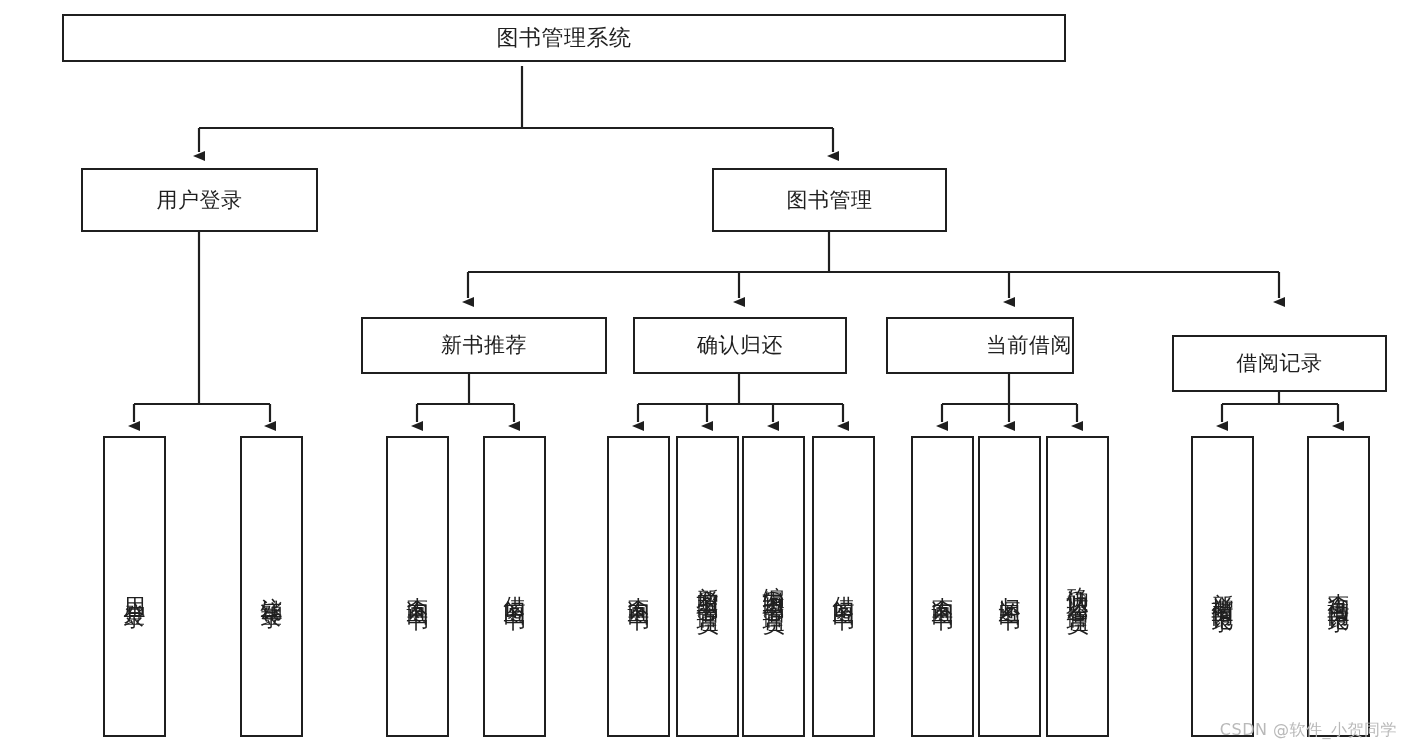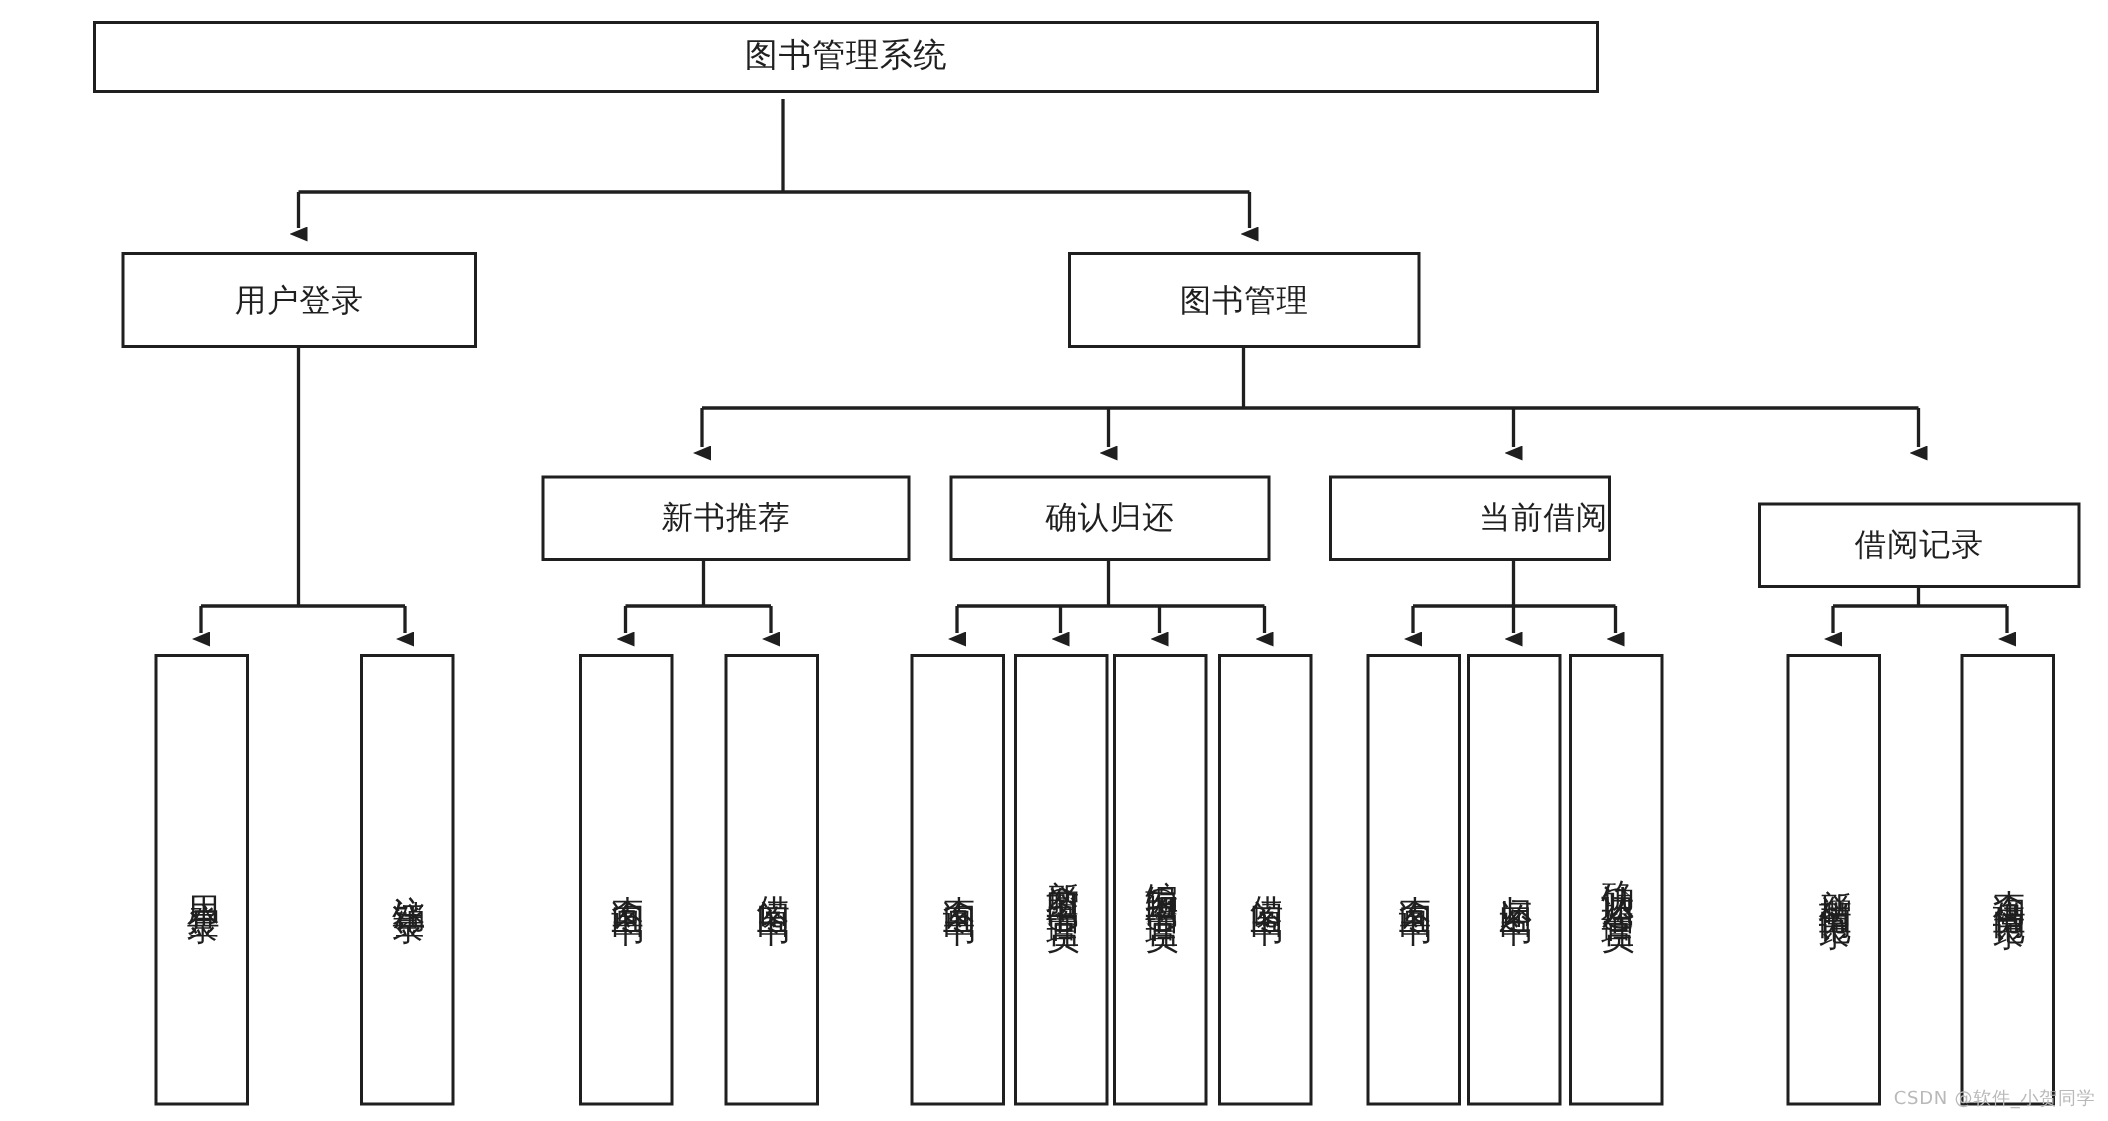--- a/index.html
+++ b/index.html
@@ -71,21 +71,21 @@
     stroke-width: 2.2;
     fill: none;
   }
   .arrow-head {
     fill: #1f1f1f;
   }
   #watermark {
     position: absolute;
     right: 8px;
     bottom: 6px;
-    font-size: 12px;
+    font-size: 16px;
     color: #b9b9b9;
     white-space: nowrap;
     letter-spacing: 0.5px;
   }
 </style>
 </head>
 <body>
 
 <div id="diagram-canvas">
 

